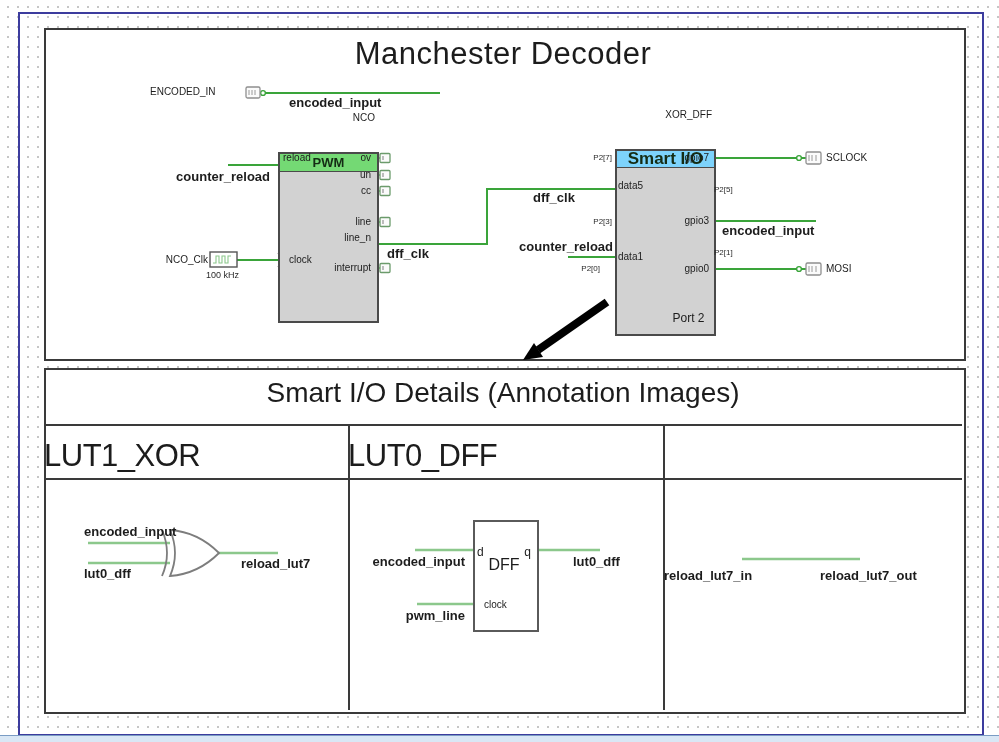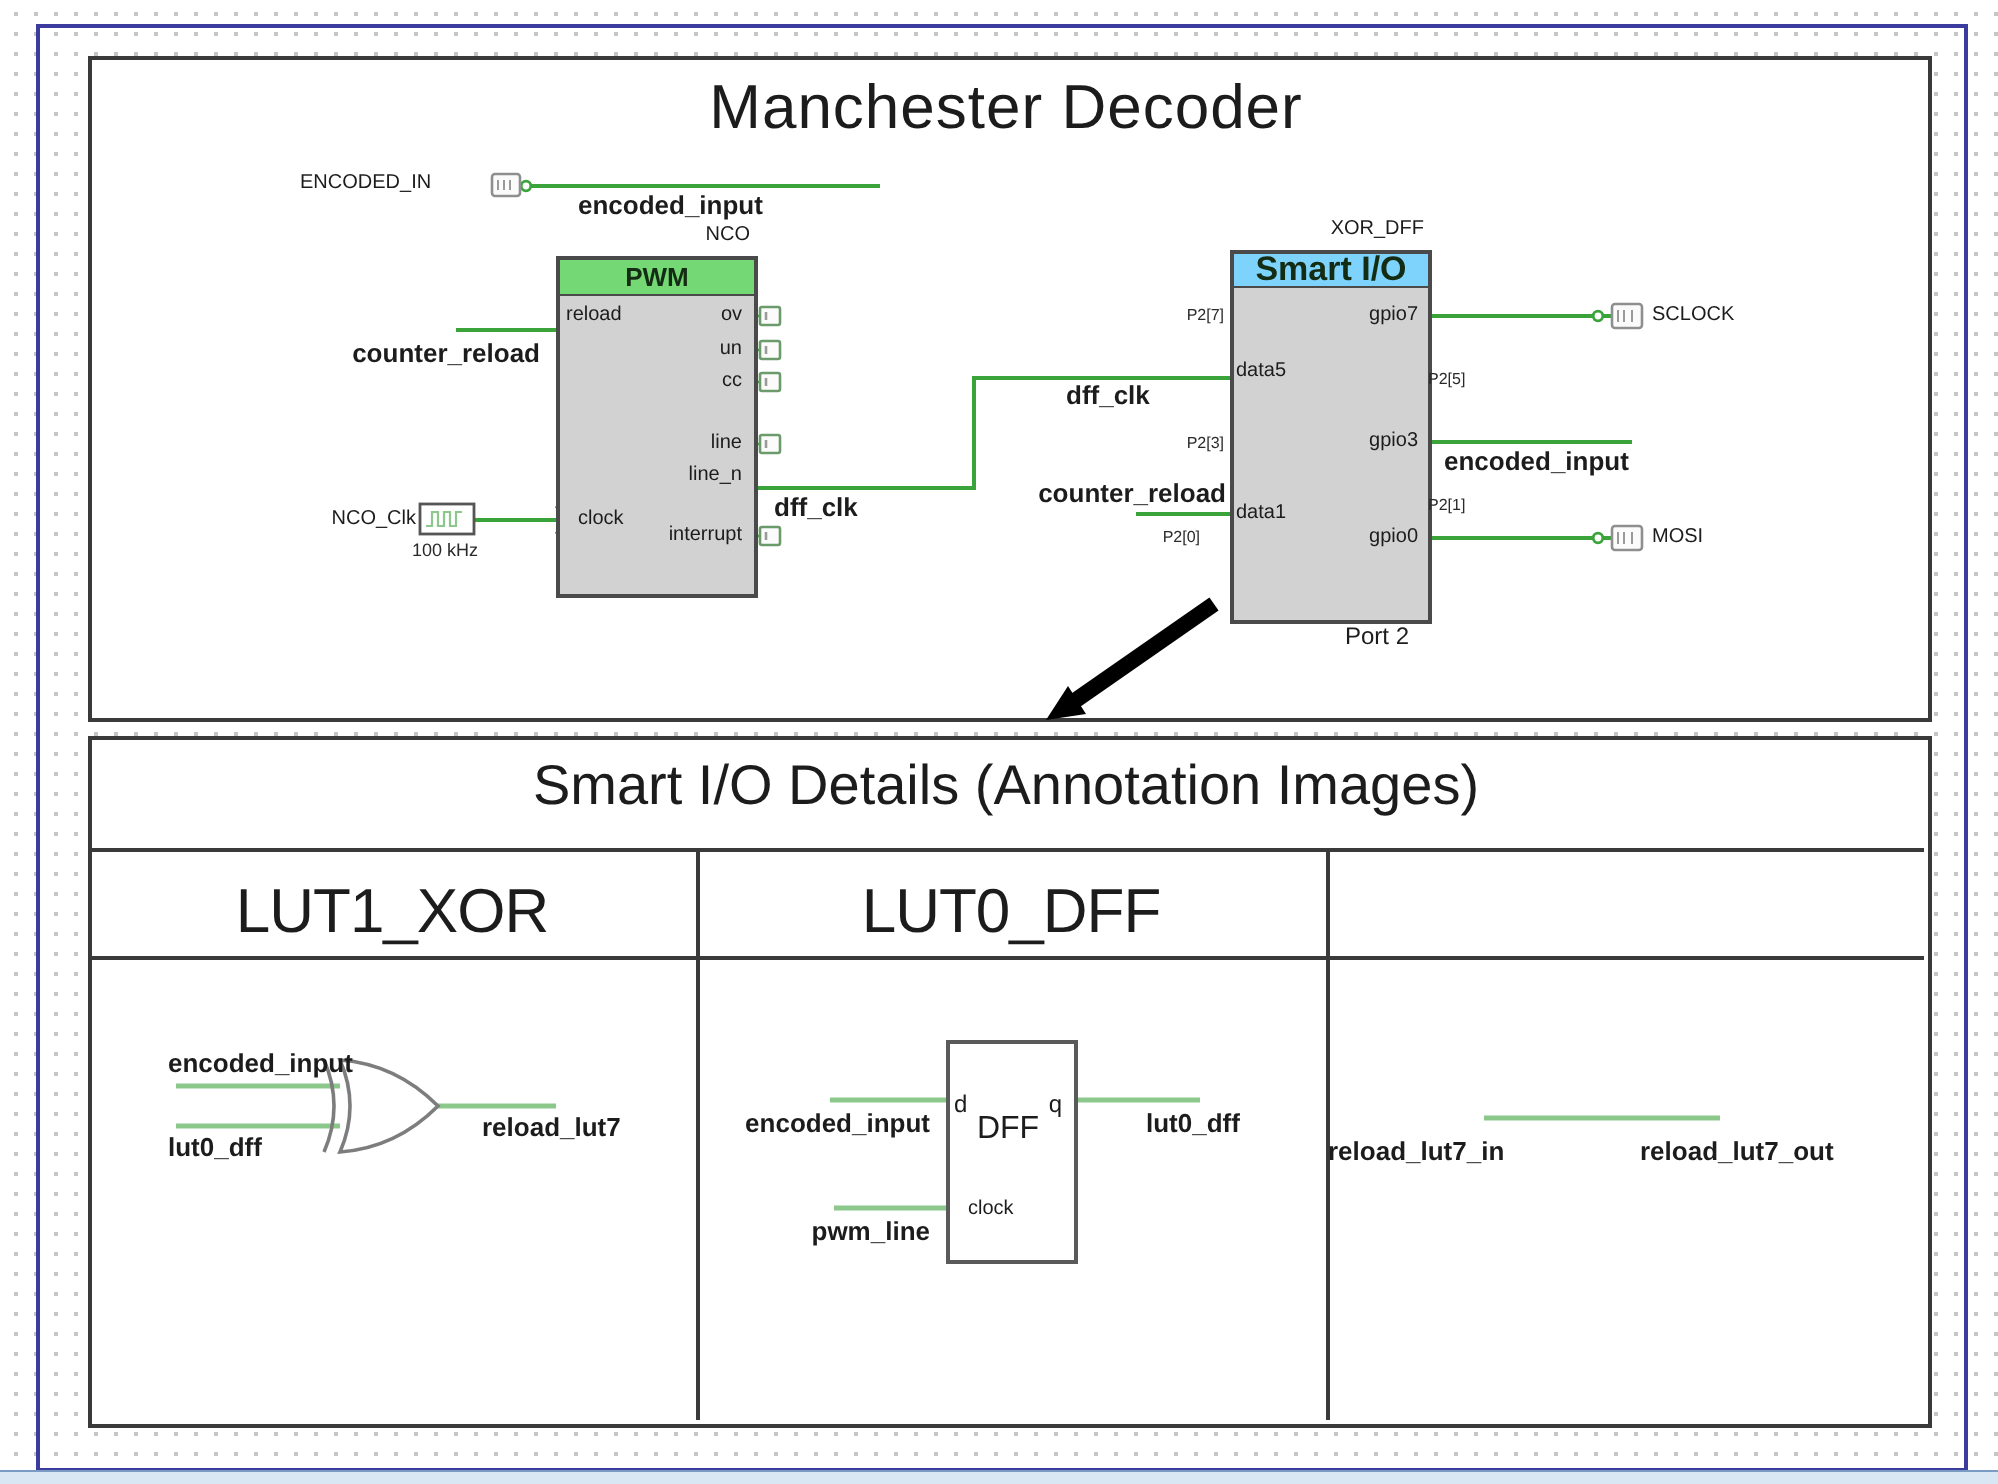--- a/index.html
+++ b/index.html
@@ -13,26 +13,26 @@
   .abs{position:absolute;}
   .page-border{left:18px;top:12px;width:962px;height:720px;border:2px solid #3c3c9e;}
   .bottom-strip{left:0;top:735px;width:999px;height:7px;background:#d9e7f5;border-top:1px solid #7a9cc4;}
   .frame{background:#ffffff;border:2px solid #3a3a3a;}
   .sec1{left:44px;top:28px;width:918px;height:329px;}
   .sec2{left:44px;top:368px;width:918px;height:342px;}
   .hline{height:0;border-top:2px solid #3a3a3a;}
   .vline{width:0;border-left:2px solid #3a3a3a;}
   .title1{left:44px;top:36px;width:918px;text-align:center;font-size:31px;font-weight:500;letter-spacing:.5px;}
   .title2{left:44px;top:377px;width:918px;text-align:center;font-size:28px;font-weight:400;}
-  .lut-h{top:438px;font-size:31px;font-weight:400;text-align:center;letter-spacing:-.5px;}
+  .lut-h{top:438px;font-size:31px;font-weight:400;letter-spacing:-.5px;}
   .lbl{font-size:10px;line-height:14px;white-space:nowrap;}
   .lbl-b{font-size:13px;line-height:14px;font-weight:bold;white-space:nowrap;}
   .sm{font-size:8px;line-height:9px;color:#2a2a2a;white-space:nowrap;}
   .tiny{font-size:9px;line-height:10px;color:#2a2a2a;white-space:nowrap;text-align:center;}
-  .block{background:#d2d2d2;border:2px solid #4a4a4a;}
+  .block{background:#d2d2d2;border:2px solid #4a4a4a;margin-top:24px;}
   .block-hdr{height:17px;background:#74d974;border-bottom:1px solid #4a4a4a;text-align:center;font-size:13px;font-weight:bold;line-height:17px;color:#142c14;}
   .block-hdr2{height:16px;background:#7dd3fc;border-bottom:1px solid #4a4a4a;text-align:center;font-size:17px;font-weight:bold;line-height:16px;color:#142c14;}
   .dffbox{left:473px;top:520px;width:62px;height:108px;background:#fff;border:2px solid #5a5a5a;}
   .ra{text-align:right;}
   svg{position:absolute;left:0;top:0;pointer-events:none;}
 </style>
 </head>
 <body>
 
 <div class="canvas">

